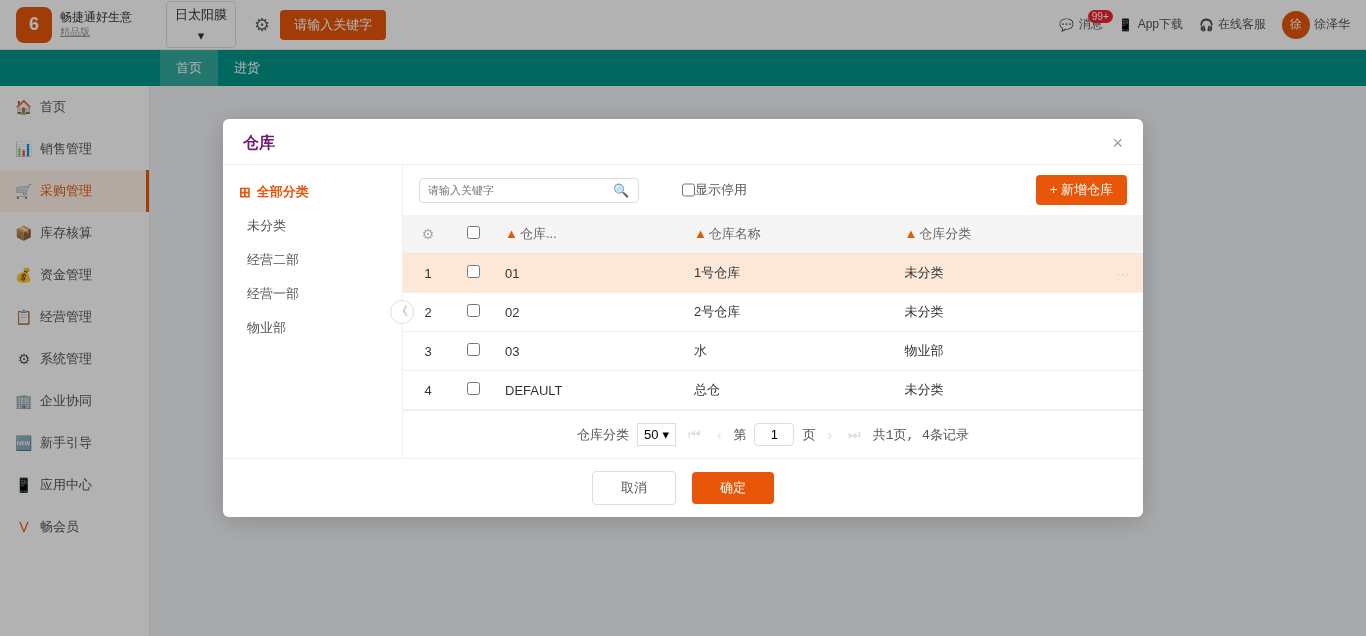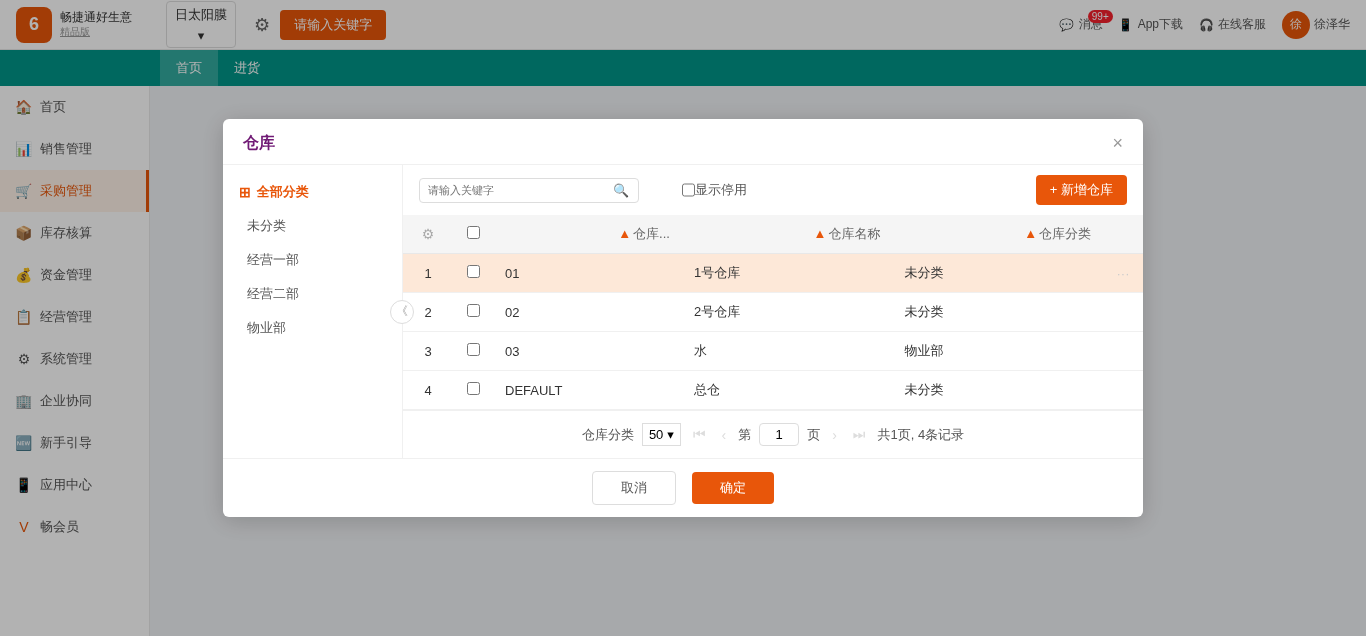--- a/index.html
+++ b/index.html
@@ -171,21 +171,21 @@
       background: #e8560a; color: #fff;
       border: none; border-radius: 4px; padding: 6px 14px;
       font-size: 13px; cursor: pointer; margin-left: auto;
     }
 
     
     .modal-table { flex: 1; overflow: auto; }
     table { width: 100%; border-collapse: collapse; }
     thead tr { background: #f5f5f5; }
     th {
-      text-align: right; padding: 10px 12px;
+      text-align: left; padding: 10px 12px;
       font-size: 13px; color: #666; font-weight: normal;
       border-bottom: 1px solid #e8e8e8;
     }
     td {
       padding: 10px 12px; font-size: 13px; color: #333;
       border-bottom: 1px solid #f0f0f0;
     }
     tbody tr.selected { background: #fde8d8; }
     .col-num { width: 50px; text-align: center; }
     .col-check { width: 40px; text-align: center; }
@@ -204,21 +204,21 @@
       display: flex; align-items: center;
       border: 1px solid #ddd; border-radius: 0; padding: 3px 6px;
       font-size: 13px; gap: 4px; cursor: pointer;
     }
     .page-nav { color: #999; cursor: pointer; font-size: 14px; padding: 2px 4px; }
     .page-nav.disabled { color: #ddd; cursor: default; }
     .page-input {
       width: 40px; border: 1px solid #ddd; border-radius: 4px;
       padding: 3px 6px; text-align: center; font-size: 13px; outline: none;
     }
-    .page-info { font-size: 13px; color: #555; }
+    .page-info { font-size: 13px; color: #555; font-family: Liberation Mono, monospace; }
 
     
     .modal-footer {
       display: flex; align-items: center; justify-content: center;
       gap: 16px; padding: 12px 20px;
       border-top: 1px solid #f0f0f0;
     }
     .cancel-btn {
       background: #fff; color: #555;
       border: 1px solid #ddd; border-radius: 4px; padding: 7px 28px;
@@ -338,22 +338,22 @@
   </div>
 
   <div class="modal-body">
 
     <div class="modal-left">
       <div class="category-header">
         <span class="category-grid-icon">⊞</span>
         <span>全部分类</span>
       </div>
       <div class="category-item">未分类</div>
+      <div class="category-item">经营二部</div>
       <div class="category-item">经营一部</div>
-      <div class="category-item">经营二部</div>
       <div class="category-item">物业部</div>
       <div class="collapse-btn">《</div>
     </div>
 
     <div class="modal-right">
 
       <div class="modal-toolbar">
         <div class="search-box">
           <input type="text" placeholder="请输入关键字" style="">
           <span class="search-icon">🔍</span>

